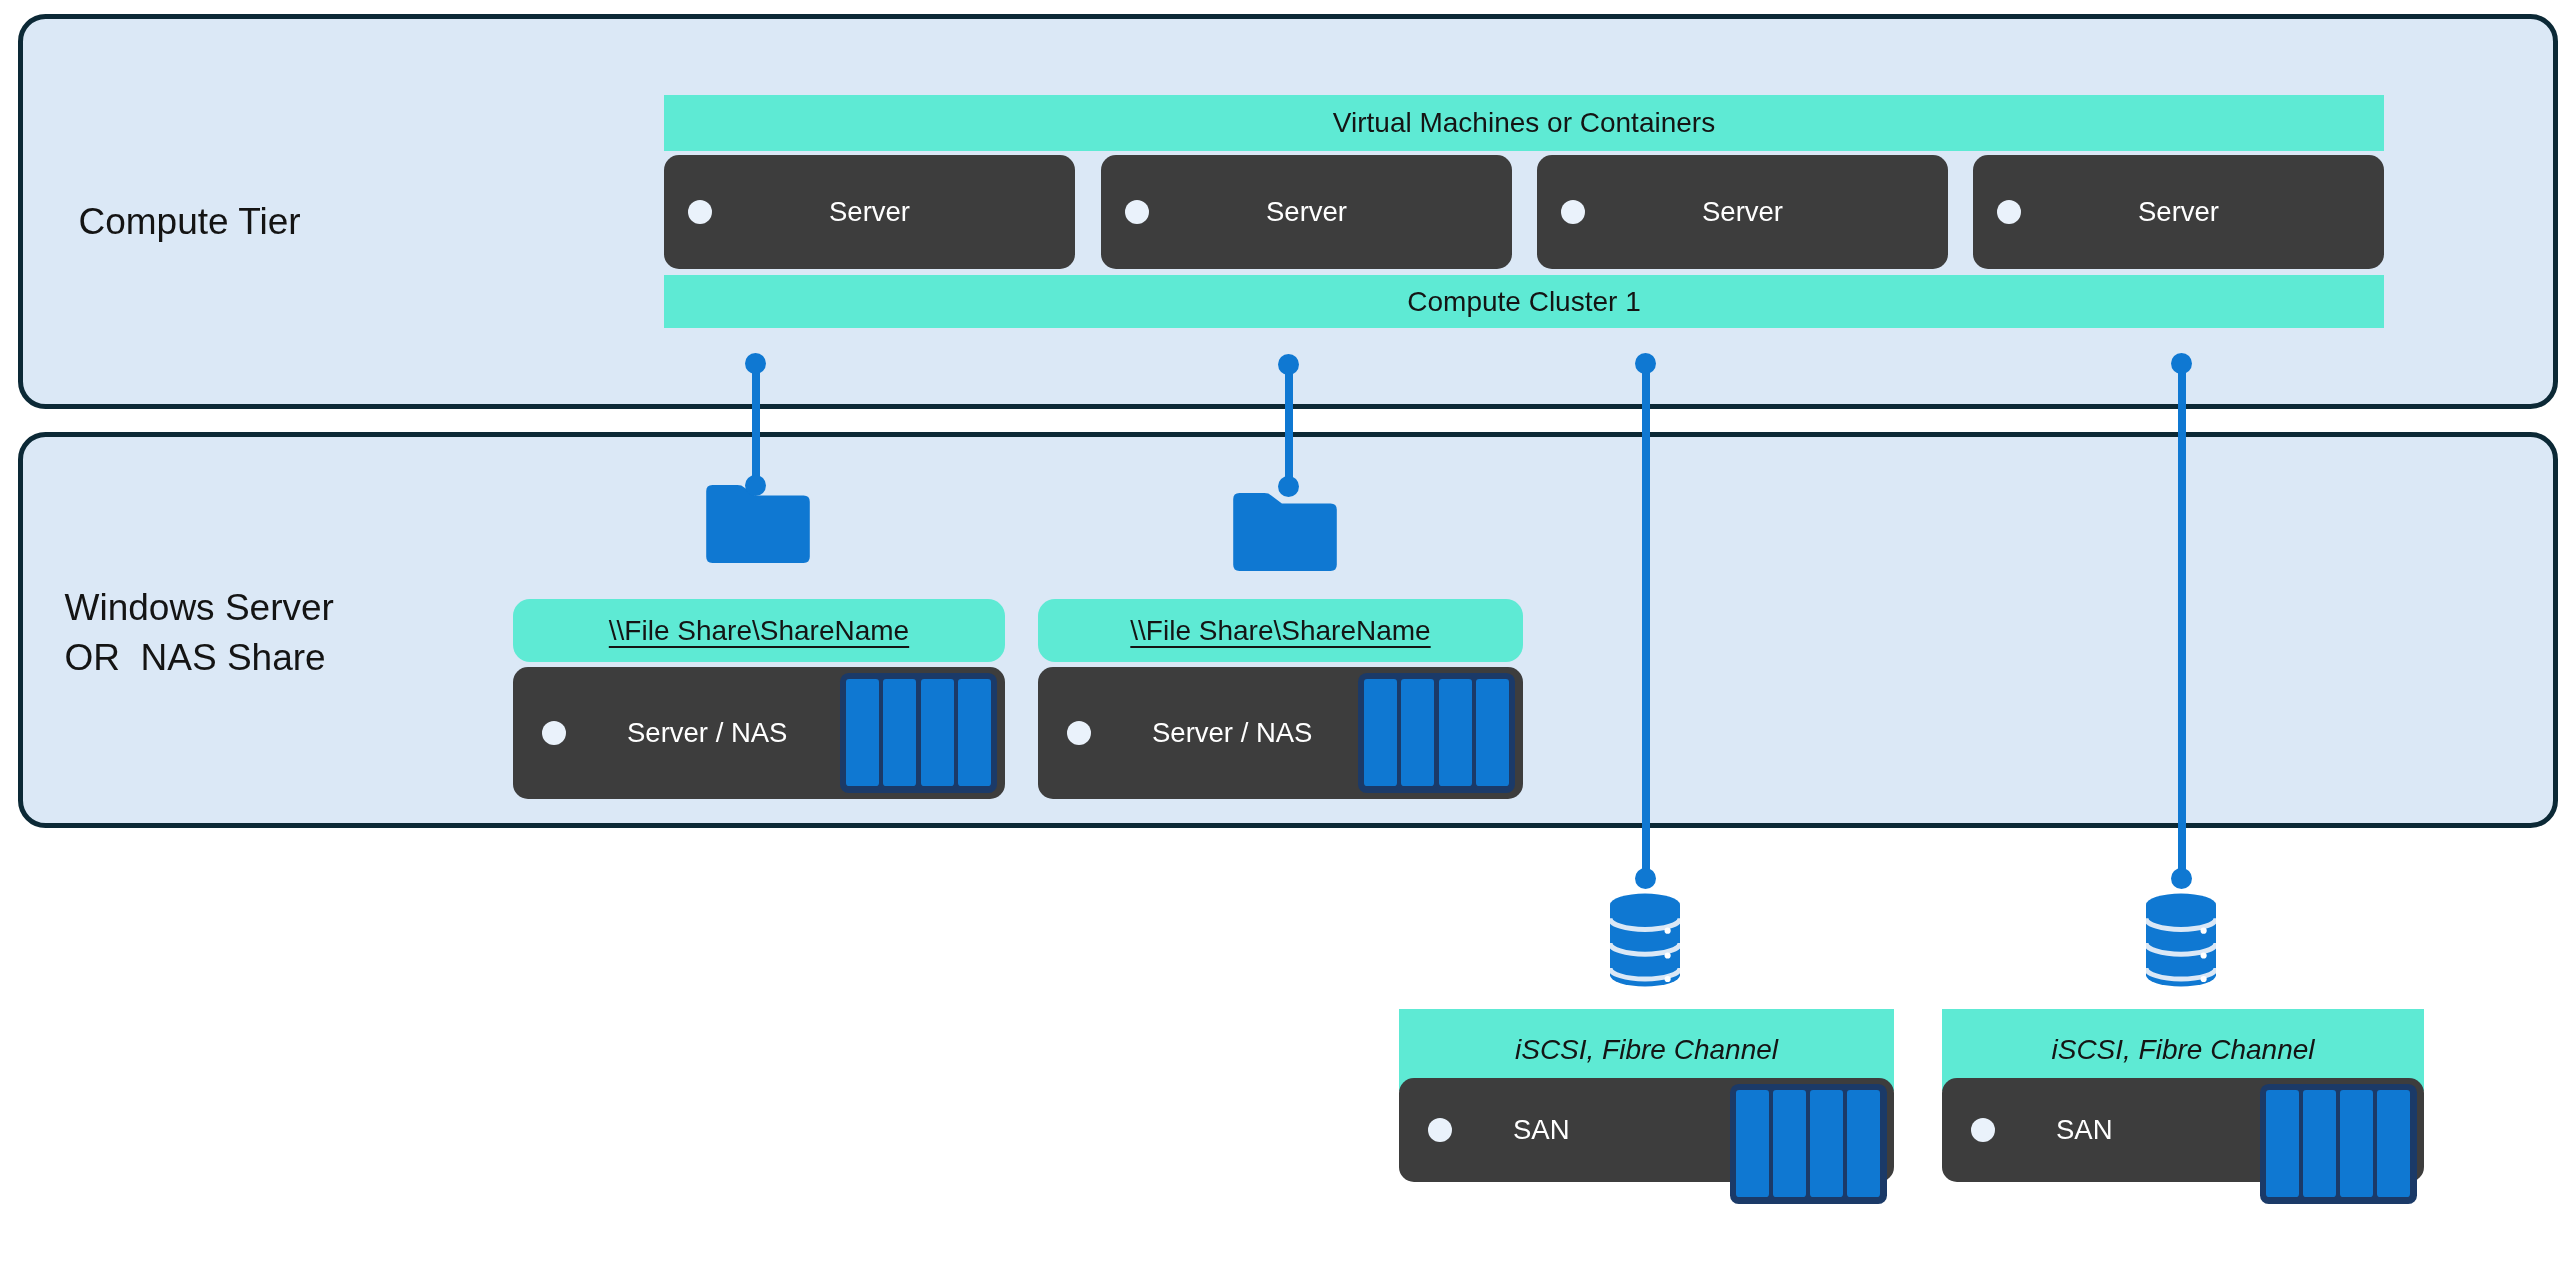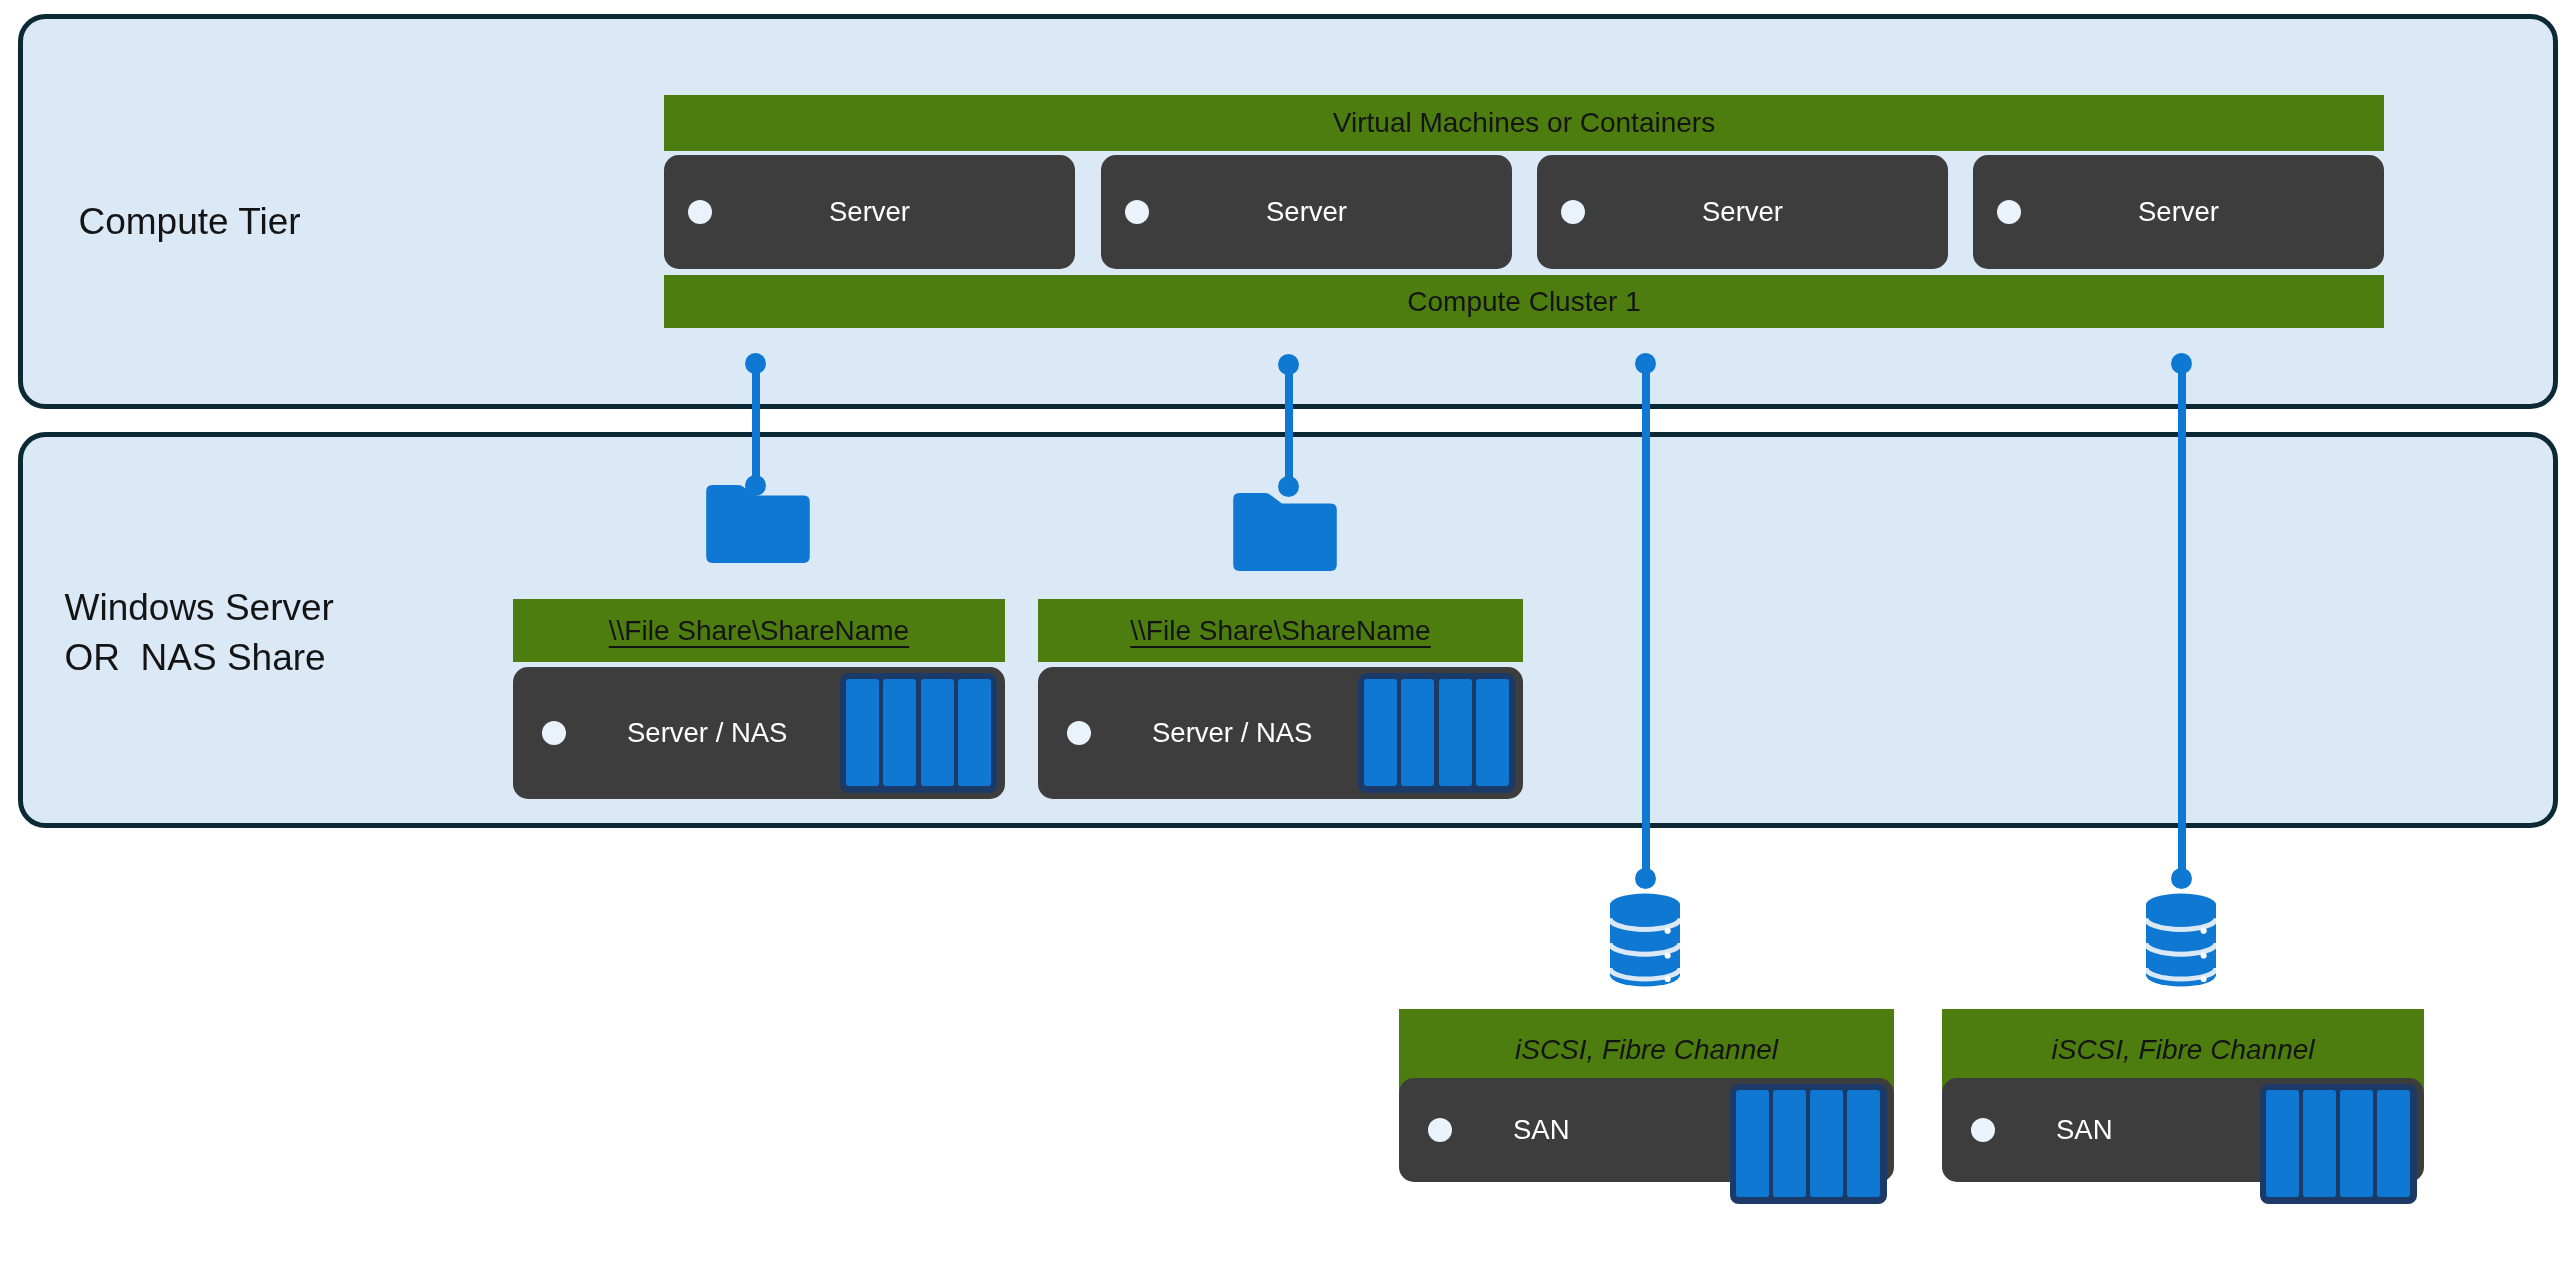--- a/index.html
+++ b/index.html
@@ -19,26 +19,26 @@
   
   .tier-label{
     position:absolute;font-size:37px;line-height:50px;color:#141414;
     white-space:pre;z-index:3;
   }
   .lbl-compute{left:74px;top:192px;}
   .lbl-nas{left:60px;top:583px;}
   .lbl-san{left:58px;top:1028px;}
   
   .bar{
-    position:absolute;background:#4d7c0f;display:flex;align-items:center;justify-content:center;
+    position:absolute;background:#5eead4;display:flex;align-items:center;justify-content:center;
     font-size:28px;color:#141414;z-index:2;
   }
   .vm-bar{left:664px;top:95px;width:1720px;height:56px;}
   .cluster-bar{left:664px;top:275px;width:1720px;height:53px;}
-  .share-bar{top:599px;height:63px;}
+  .share-bar{top:599px;height:63px;border-radius:17px;}
   .share-bar span{text-decoration:underline;text-underline-offset:6.2px;text-decoration-thickness:1.9px;}
   .proto-bar{top:1009px;height:82px;font-style:italic;}
   
   .devbox{
     position:absolute;background:#3d3d3d;display:flex;align-items:center;justify-content:center;
     color:#ffffff;font-size:27.5px;z-index:2;border-radius:15px;
   }
   .server-box{top:155px;width:411px;height:114px;}
   .nas-box{top:667px;height:132px;justify-content:flex-start;}
   .san-box{top:1078px;height:104px;justify-content:flex-start;}

